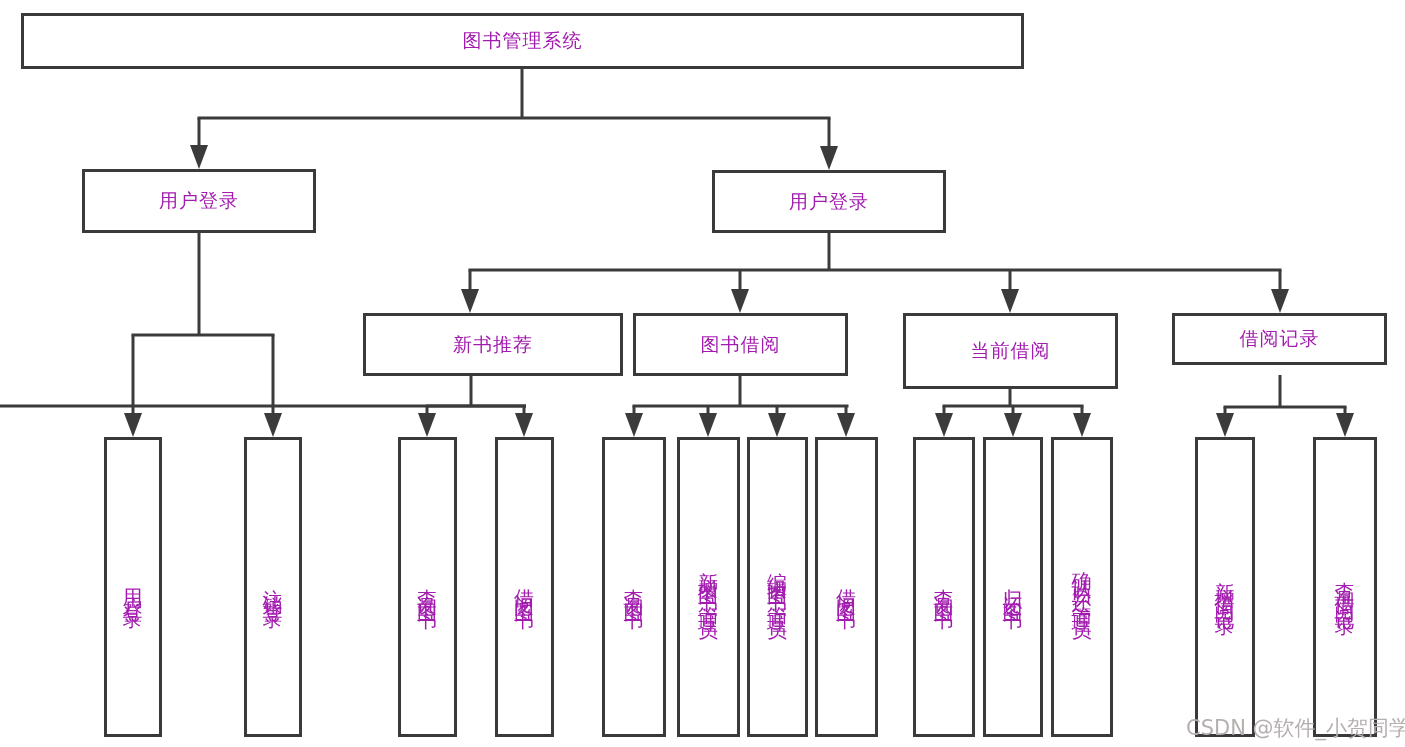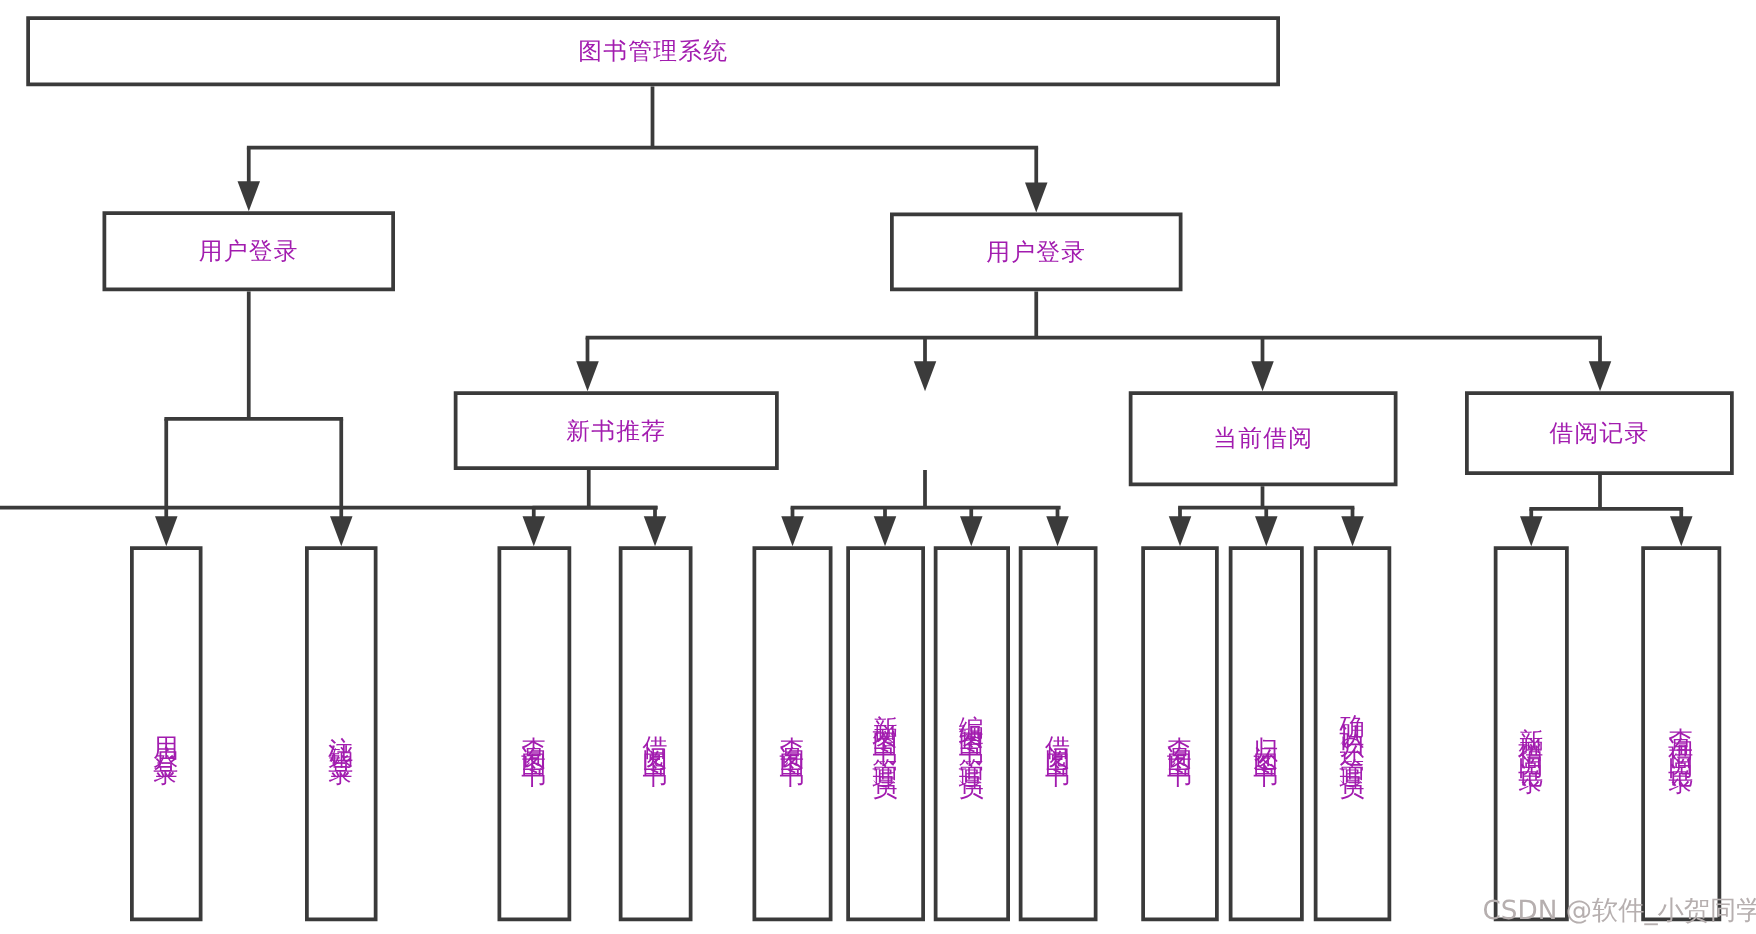--- a/index.html
+++ b/index.html
@@ -141,24 +141,27 @@
   <div class="node" style="left:82px; top:169px; width:234px; height:64px;">
     <span class="hlabel">用户登录</span>
   </div>
   <div class="node" style="left:712px; top:170px; width:234px; height:63px;">
     <span class="hlabel">用户登录</span>
   </div>
 
   <div class="node" style="left:363px; top:313px; width:260px; height:63px;">
     <span class="hlabel">新书推荐</span>
   </div>
+  <div class="node" style="left:633px; top:313px; width:215px; height:63px;">
+    <span class="hlabel">图书借阅</span>
+  </div>
   <div class="node" style="left:903px; top:313px; width:215px; height:76px;">
     <span class="hlabel">当前借阅</span>
   </div>
-  <div class="node" style="left:1172px; top:313px; width:215px; height:67px;">
+  <div class="node" style="left:1172px; top:313px; width:215px; height:52px;">
     <span class="hlabel">借阅记录</span>
   </div>
 
   <div class="node" style="left:104px; top:437px; width:58px; height:300px;">
     <span class="vtext">用户登录</span>
   </div>
   <div class="node" style="left:244px; top:437px; width:58px; height:300px;">
     <span class="vtext">注销登录</span>
   </div>
 

